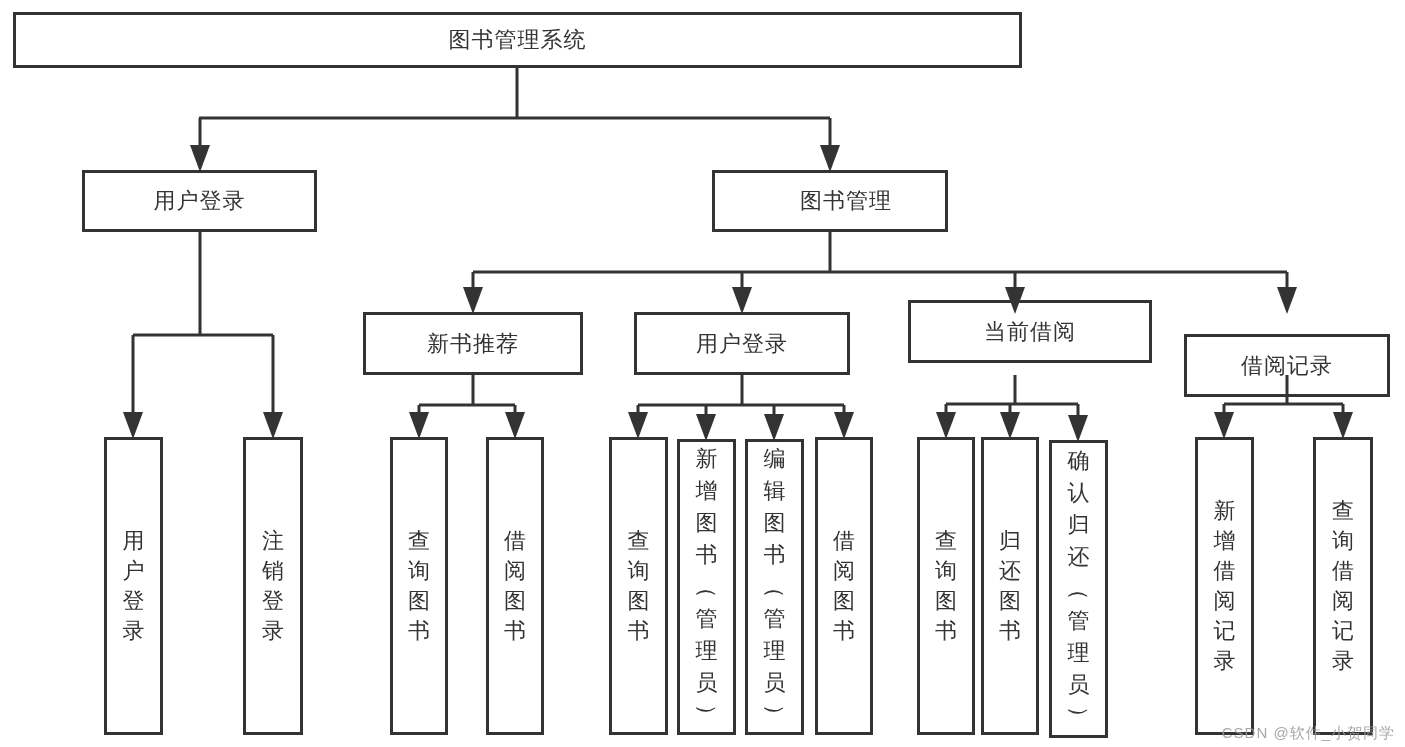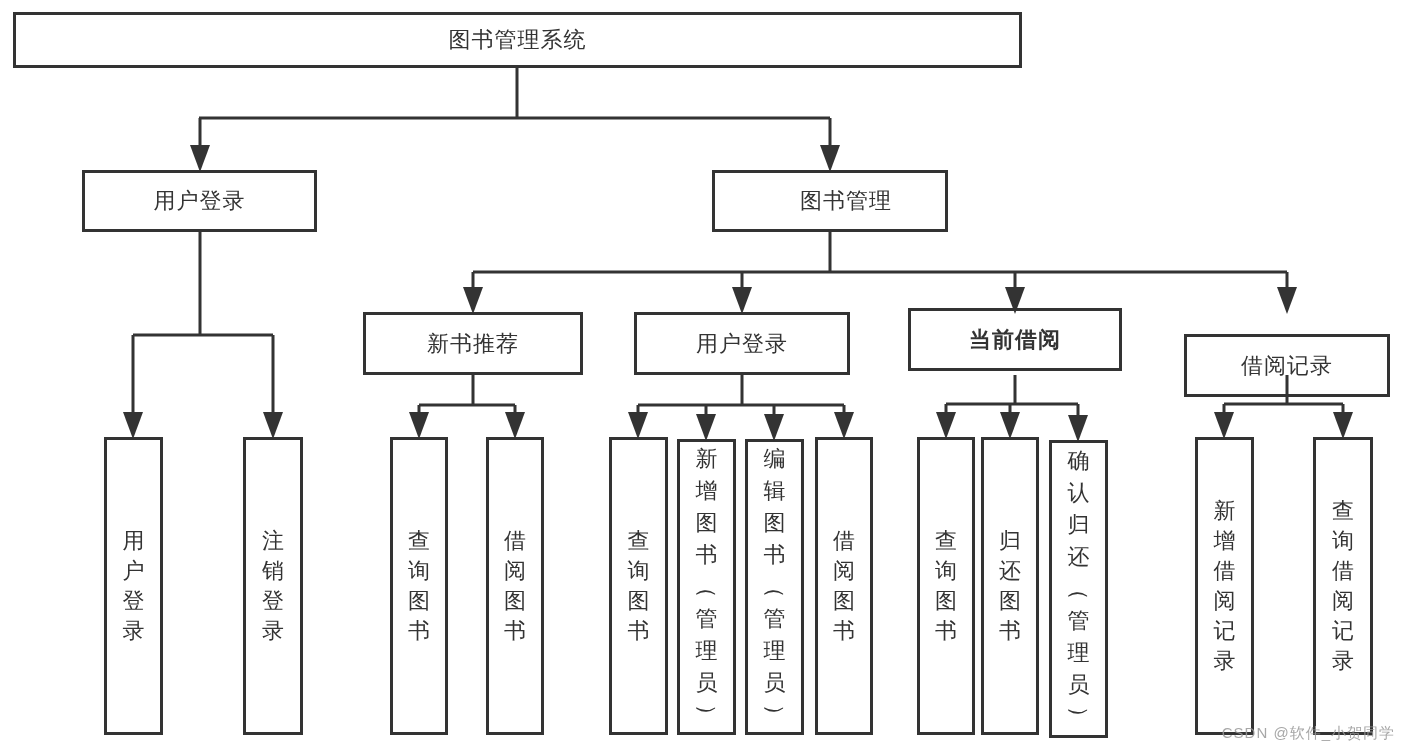--- a/index.html
+++ b/index.html
@@ -33,21 +33,21 @@
   <div class="node" style="left:13px;top:12px;width:1009px;height:56px;">图书管理系统</div>
 
   <div class="node" style="left:82px;top:170px;width:235px;height:62px;">用户登录</div>
 
   <div class="node" style="left:712px;top:170px;width:236px;height:62px;padding-left:32px;">图书管理</div>
 
   <div class="node" style="left:363px;top:312px;width:220px;height:63px;">新书推荐</div>
 
   <div class="node" style="left:634px;top:312px;width:216px;height:63px;">用户登录</div>
 
-  <div class="node" style="left:908px;top:308px;width:214px;height:63px;font-weight:bold;">当前借阅</div>
+  <div class="node" style="left:908px;top:300px;width:244px;height:63px;">当前借阅</div>
 
   <div class="node" style="left:1184px;top:312px;width:206px;height:63px;margin-top:22px;">借阅记录</div>
 
   <div class="node" style="left:104px;top:437px;width:59px;height:298px;">
     <div class="vlabel">
         <span>用</span>
         <span>户</span>
         <span>登</span>
         <span>录</span>
       </div>

